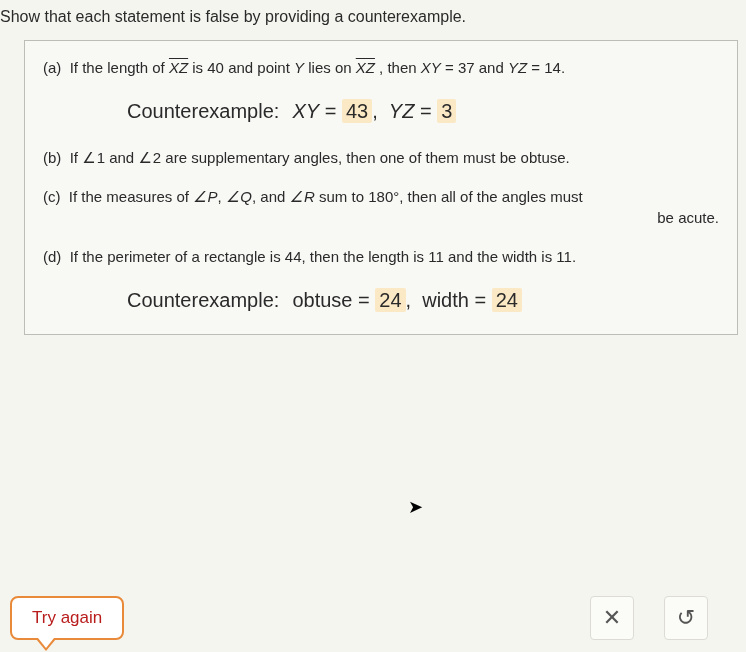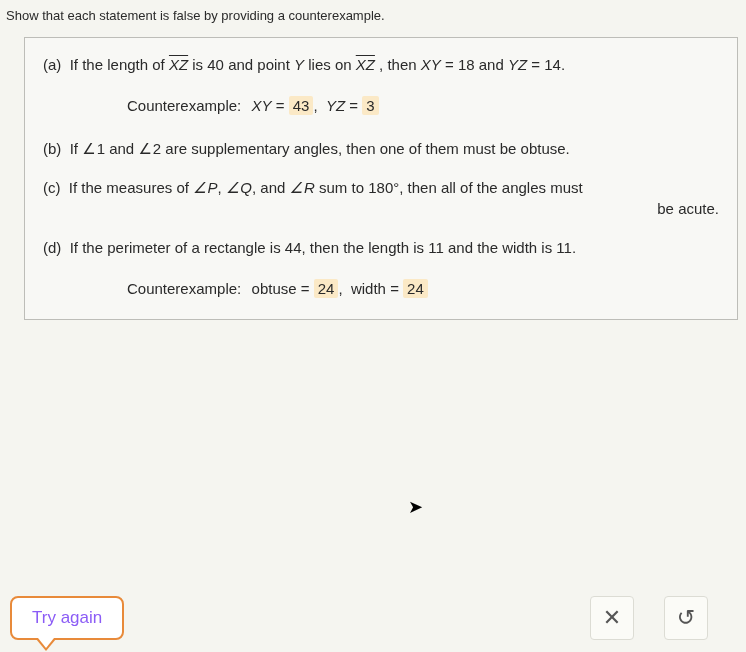--- a/index.html
+++ b/index.html
@@ -5,22 +5,22 @@
     * { margin: 0; padding: 0; box-sizing: border-box; }
     body {
       font-family: Arial, Helvetica, sans-serif;
       background: #f5f5f0;
       width: 746px;
       height: 652px;
       position: relative;
       color: #333;
     }
     .prompt {
-      padding: 8px 6px 14px 6px;
-      font-size: 13px;
+      padding: 8px 6px 14px 0;
+      font-size: 16px;
       color: #2a2a2a;
     }
     .card {
       background: #f8f8f5;
       border: 1px solid #bdbdb8;
       margin: 0 8px 0 24px;
       padding: 16px 18px 22px 18px;
     }
     .part {
       margin-bottom: 18px;
@@ -30,21 +30,21 @@
       color: #2a2a2a;
       line-height: 1.4;
     }
     .stmt .sub {
       display: block;
       margin-left: 28px;
       text-align: right;
     }
     .counter-row {
       margin: 22px 0 24px 84px;
-      font-size: 15px;
+      font-size: 20px;
       color: #2a2a2a;
     }
     .counter-row .cl { margin-right: 2px; }
     .expr { font-style: italic; }
     .input-val {
       background: #fbe9c6;
       padding: 1px 4px;
       border-radius: 2px;
       font-style: normal;
     }
@@ -68,21 +68,21 @@
       align-items: center;
       justify-content: space-between;
     }
     .try-again {
       position: relative;
       background: #fff;
       border: 2px solid #e88a3a;
       border-radius: 8px;
       padding: 10px 20px;
       font-size: 17px;
-      color: #8b5cf6;
+      color: #b91c1c;
       cursor: pointer;
     }
     .try-again::after {
       content: "";
       position: absolute;
       bottom: -10px;
       left: 26px;
       width: 0; height: 0;
       border-left: 8px solid transparent;
       border-right: 8px solid transparent;
@@ -121,21 +121,21 @@
     <div class="stmt">
       <span>(a)</span>&nbsp;
       <span>If the length of </span>
       <span class="ovl">XZ</span>
       <span> is 40 and point </span>
       <span class="expr">Y</span>
       <span> lies on </span>
       <span class="ovl">XZ</span>
       <span>, then </span>
       <span class="expr">XY</span> =
-      <span>18</span>
+      <span>37</span>
       <span> and </span>
       <span class="expr">YZ</span> =
       <span>14</span><span>.</span>
     </div>
     <div class="counter-row">
       <span class="cl">Counterexample:</span>&nbsp;
       <span class="expr">XY</span> =
       <span class="input-val">43</span>,&nbsp;
       <span class="expr">YZ</span> =
       <span class="input-val">3</span>

